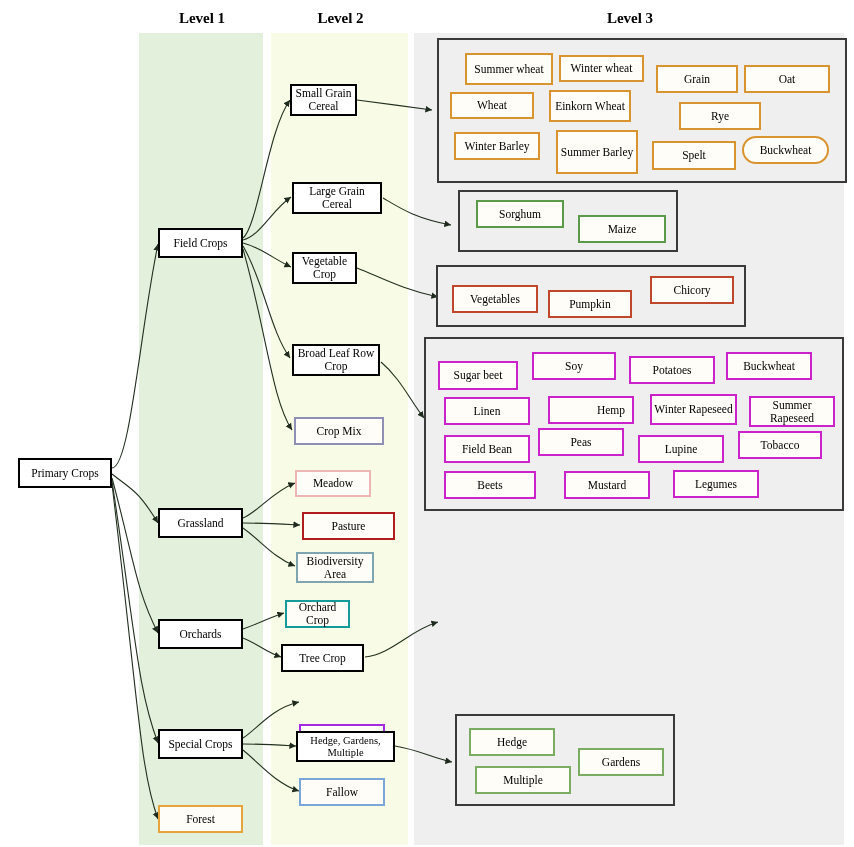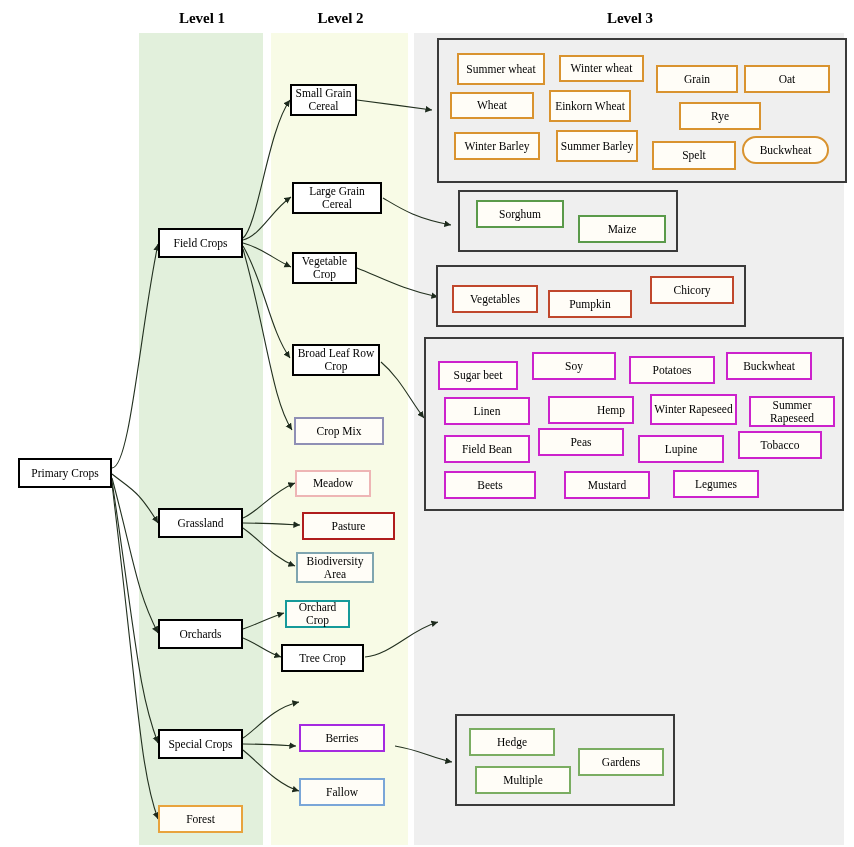--- a/index.html
+++ b/index.html
@@ -100,34 +100,35 @@
   <div class="node white thick" style="left:292px;top:182px;width:90px;height:32px;">Large Grain Cereal</div>
   <div class="node white thick" style="left:292px;top:252px;width:65px;height:32px;">Vegetable Crop</div>
   <div class="node white thick" style="left:292px;top:344px;width:88px;height:32px;">Broad Leaf Row Crop</div>
   <div class="node thin" style="left:294px;top:417px;width:90px;height:28px;border-color:#8f8fb5;">Crop Mix</div>
   <div class="node thin" style="left:295px;top:470px;width:76px;height:27px;border-color:#eeb5b5;">Meadow</div>
   <div class="node thin" style="left:302px;top:512px;width:93px;height:28px;border-color:#b01d1d;border-width:2.5px;">Pasture</div>
   <div class="node thin" style="left:296px;top:552px;width:78px;height:31px;border-color:#7fa5b0;">Biodiversity Area</div>
   <div class="node thin" style="left:285px;top:600px;width:65px;height:28px;border-color:#169a9a;border-width:2.5px;">Orchard Crop</div>
   <div class="node white thick" style="left:281px;top:644px;width:83px;height:28px;">Tree Crop</div>
   <div class="node thin" style="left:299px;top:724px;width:86px;height:28px;border-color:#a52ae0;border-width:2.5px;">Berries</div>
+  <div class="node white thick" style="left:296px;top:731px;width:99px;height:31px;font-size:10.5px;">Hedge, Gardens, Multiple</div>
   <div class="node thin" style="left:299px;top:778px;width:86px;height:28px;border-color:#7aa6d8;">Fallow</div>
 
   <div class="group" style="left:437px;top:38px;width:410px;height:145px;">
-    <div class="node thin" style="left:18px;top:13px;width:88px;height:32px;border-color:#d9932f;">Summer wheat</div>
+    <div class="node thin" style="left:26px;top:13px;width:88px;height:32px;border-color:#d9932f;">Summer wheat</div>
     <div class="node thin" style="left:120px;top:15px;width:85px;height:27px;border-color:#d9932f;">Winter wheat</div>
     <div class="node thin" style="left:217px;top:25px;width:82px;height:28px;border-color:#d9932f;">Grain</div>
     <div class="node thin" style="left:305px;top:25px;width:86px;height:28px;border-color:#d9932f;">Oat</div>
 
     <div class="node thin" style="left:11px;top:52px;width:84px;height:27px;border-color:#d9932f;">Wheat</div>
     <div class="node thin" style="left:110px;top:50px;width:82px;height:32px;border-color:#d9932f;">Einkorn Wheat</div>
     <div class="node thin" style="left:240px;top:62px;width:82px;height:28px;border-color:#d9932f;">Rye</div>
 
     <div class="node thin" style="left:15px;top:92px;width:86px;height:28px;border-color:#d9932f;">Winter Barley</div>
-    <div class="node thin" style="left:117px;top:90px;width:82px;height:32px;border-color:#d9932f;">Summer Barley</div>
+    <div class="node thin" style="left:117px;top:90px;width:82px;height:44px;border-color:#d9932f;">Summer Barley</div>
     <div class="node thin" style="left:213px;top:101px;width:84px;height:29px;border-color:#d9932f;">Spelt</div>
     <div class="node thin" style="left:303px;top:96px;width:87px;height:28px;border-color:#d9932f;border-radius:14px;">Buckwheat</div>
   </div>
 
   <div class="group" style="left:458px;top:190px;width:220px;height:62px;">
     <div class="node thin" style="left:16px;top:8px;width:88px;height:28px;border-color:#5a9a4a;">Sorghum</div>
     <div class="node thin" style="left:118px;top:23px;width:88px;height:28px;border-color:#5a9a4a;">Maize</div>
   </div>
 
   <div class="group" style="left:436px;top:265px;width:310px;height:62px;">

